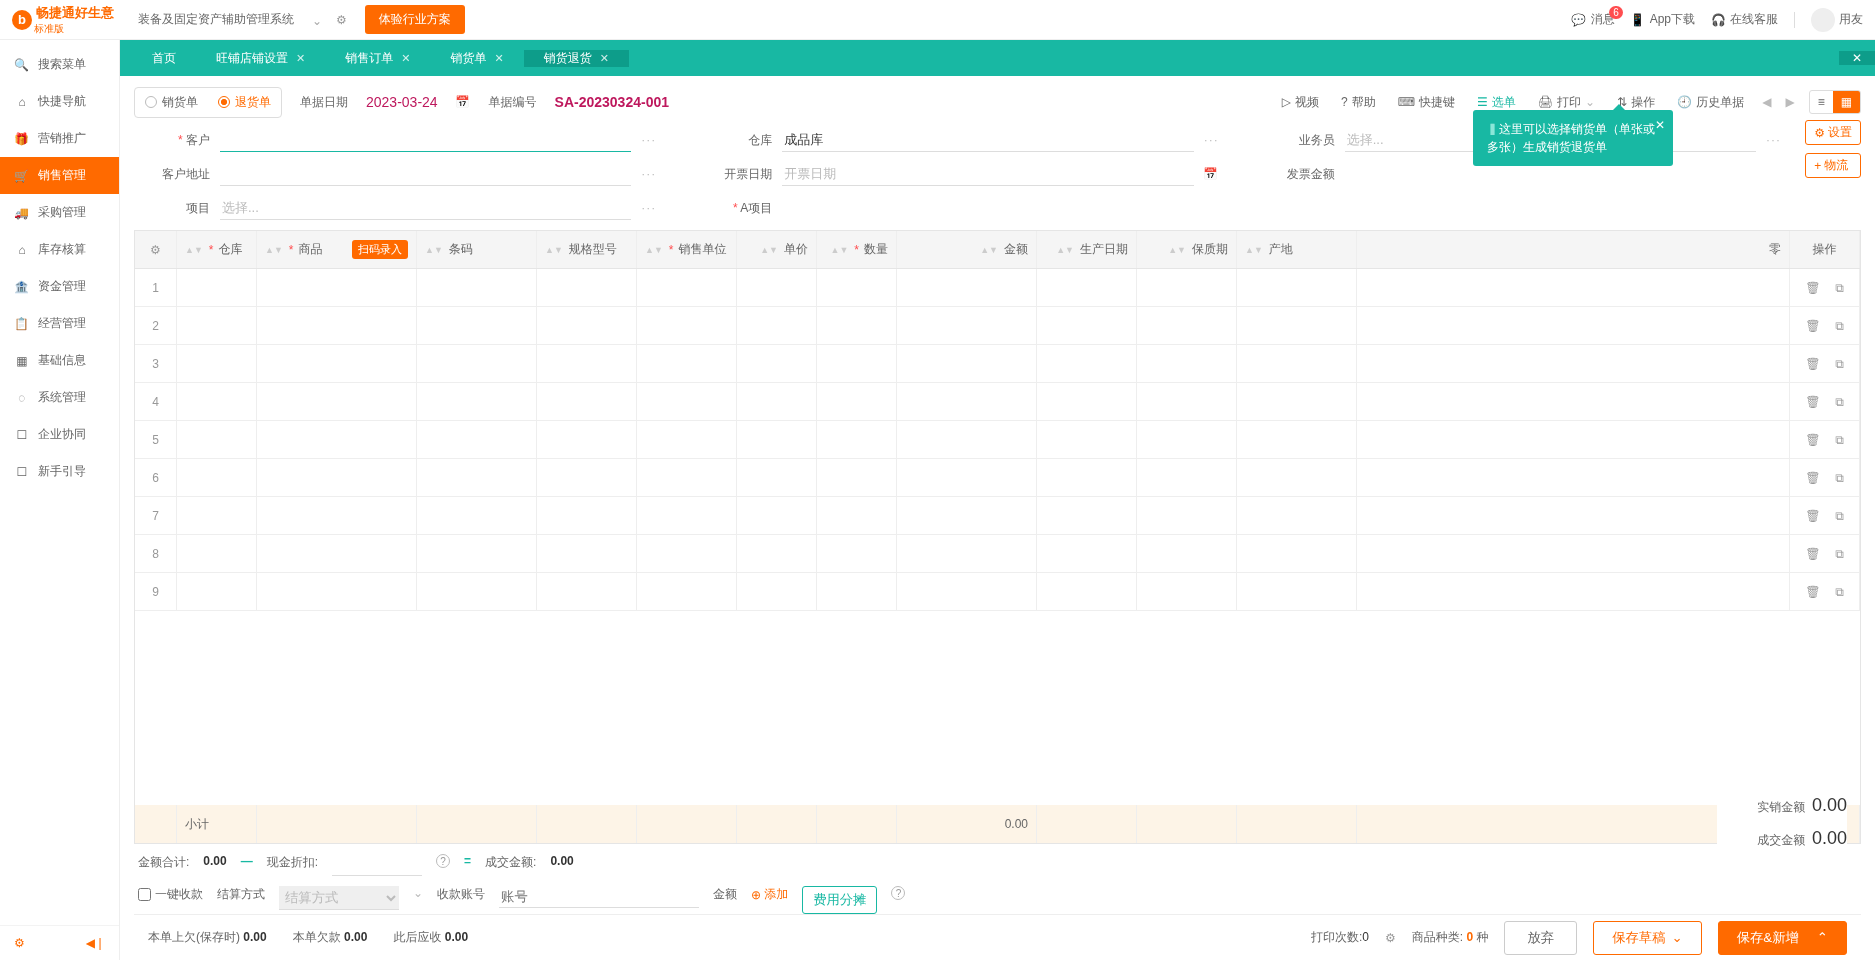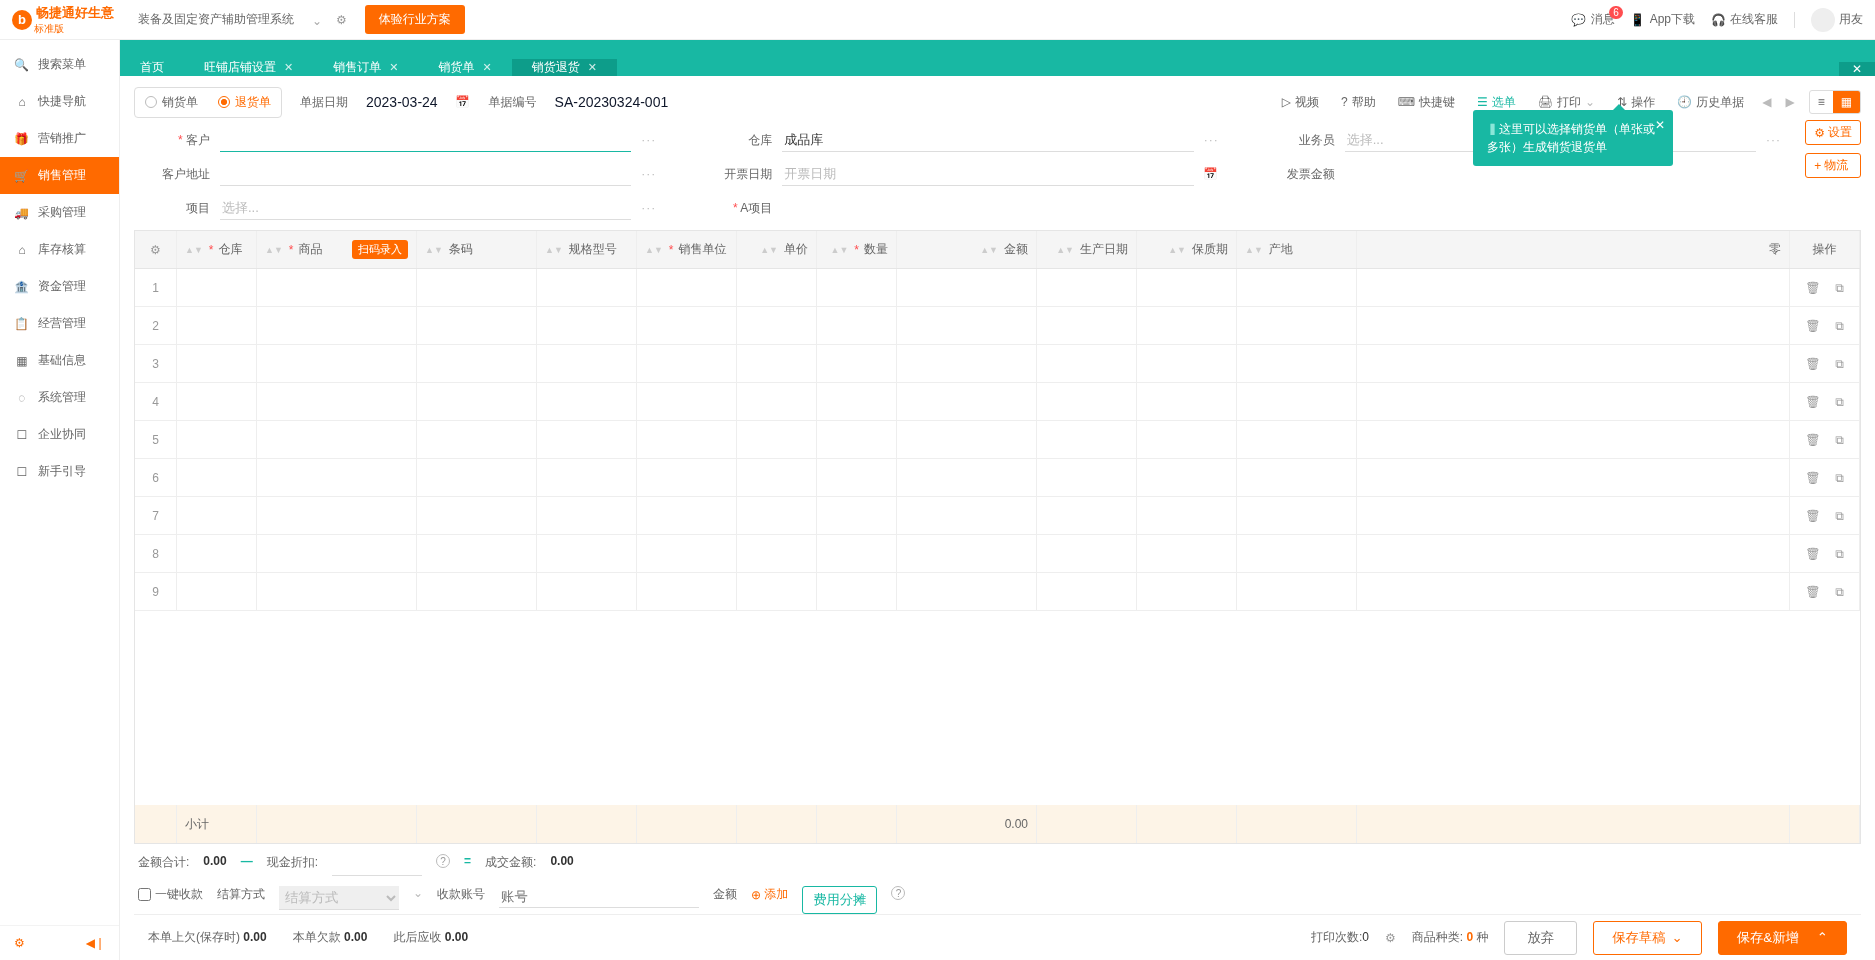--- a/index.html
+++ b/index.html
@@ -27,37 +27,37 @@
 
 
 .sidebar { width: 120px; border-right: 1px solid #eee; display: flex; flex-direction: column; padding-top: 6px; }
 .side-item { display: flex; align-items: center; gap: 8px; padding: 10px 14px; color: #666; cursor: pointer; }
 .side-item.active { background: #ff6a00; color: #fff; }
 .side-icon { width: 16px; height: 16px; display: inline-flex; align-items: center; justify-content: center; }
 .sidebar-bottom { margin-top: auto; display: flex; justify-content: space-between; padding: 10px 14px; color: #ff6a00; border-top: 1px solid #f3f3f3; }
 
 
 .main { flex: 1; display: flex; flex-direction: column; overflow: hidden; }
-.tabs { display: flex; background: #18b8a3; color: #fff; height: 36px; align-items: flex-end; }
+.tabs { display: flex; background: #18b8a3; color: #fff; height: 36px; align-items: center; padding-left: 12px; }
 .tab { display: flex; align-items: center; gap: 8px; padding: 0 20px; cursor: pointer; position: relative; }
 .tab.active { background: #0d9d8a; }
 .tab-close { font-size: 11px; opacity: .8; }
 .tabs-close-all { margin-left: auto; width: 36px; display: flex; align-items: center; justify-content: center; cursor: pointer; background: #0d9d8a; }
 
 .content { flex: 1; display: flex; flex-direction: column; padding: 6px 14px 0; overflow: hidden; background: #fff; }
 
 
 .row1 { display: flex; align-items: center; gap: 18px; height: 40px; }
 .radio-group { display: flex; border: 1px solid #ddd; border-radius: 4px; overflow: hidden; }
 .radio-opt { display: flex; align-items: center; gap: 5px; padding: 6px 10px; cursor: pointer; color: #666; }
 .radio-circle { width: 12px; height: 12px; border: 1px solid #bbb; border-radius: 50%; display: inline-block; }
 .radio-opt.sel .radio-circle { border-color: #ff6a00; background: radial-gradient(circle,#ff6a00 0 40%,#fff 45%); }
 .radio-opt.sel { color: #ff6a00; }
 .lbl { color: #666; }
-.val-strong { color: #0f172a; font-size: 14px; font-weight: 500; text-align: center; }
+.val-strong { color: #be185d; font-size: 14px; font-weight: 500; text-align: center; }
 .cal-icon { color: #ff8f3f; }
 .toolbar-right { margin-left: auto; display: flex; align-items: center; gap: 14px; color: #666; }
 .tbtn { display: flex; align-items: center; gap: 4px; cursor: pointer; padding: 2px 4px; }
 .tbtn.sel { color: #18b8a3; position: relative; }
 .viewtoggle { display: flex; border: 1px solid #ddd; border-radius: 3px; overflow: hidden; }
 .vt { padding: 4px 8px; }
 .vt.active { background: #ff6a00; color: #fff; }
 .chev-control { color:#bbb; cursor:pointer; }
 
 
@@ -251,21 +251,21 @@
             </div>
             <div class="radio-opt sel">
               <span class="radio-circle"></span>
               <span>退货单</span>
             </div>
           </div>
           <span class="lbl">单据日期</span>
           <span class="val-strong">2023-03-24</span>
           <span class="cal-icon">📅</span>
           <span class="lbl">单据编号</span>
-          <span class="val-strong" style="font-weight:normal">SA-20230324-001</span>
+          <span class="val-strong" style="font-weight:bold">SA-20230324-001</span>
 
           <div class="toolbar-right">
             <div class="tbtn">
                 <span>▷</span>
                 <span>视频</span>
               </div>
             <div class="tbtn">
                 <span>?</span>
                 <span>帮助</span>
               </div>
@@ -605,20 +605,24 @@
             <span>收款账号</span>
             <input class="sel-input" style="width: 200px;" placeholder="账号">
             <span>金额</span>
             <span class="add-link">
                 <span>⊕</span>
                 <span>添加</span>
               </span>
             <button class="btn-outline-teal">费用分摊</button>
             <span class="helpq">?</span>
           </div>
+          <div class="totals-box">
+            <div><span>实销金额</span>&nbsp;&nbsp;<span class="big">0.00</span></div>
+            <div><span>成交金额</span>&nbsp;&nbsp;<span class="big">0.00</span></div>
+          </div>
         </div>
 
         <div class="footer">
           <span><span class="lbl2">本单上欠(保存时)</span>&nbsp;<span class="num">0.00</span></span>
           <span><span class="lbl2">本单欠款</span>&nbsp;<span class="num">0.00</span></span>
           <span><span class="lbl2">此后应收</span>&nbsp;<span class="num">0.00</span></span>
           <div class="footer-right">
             <span><span class="lbl2">打印次数:</span><span>0</span></span>
             <span class="gearfoot">⚙</span>
             <span><span class="lbl2">商品种类:</span>&nbsp;<span class="zero-o">0</span>&nbsp;<span class="lbl2">种</span></span>

